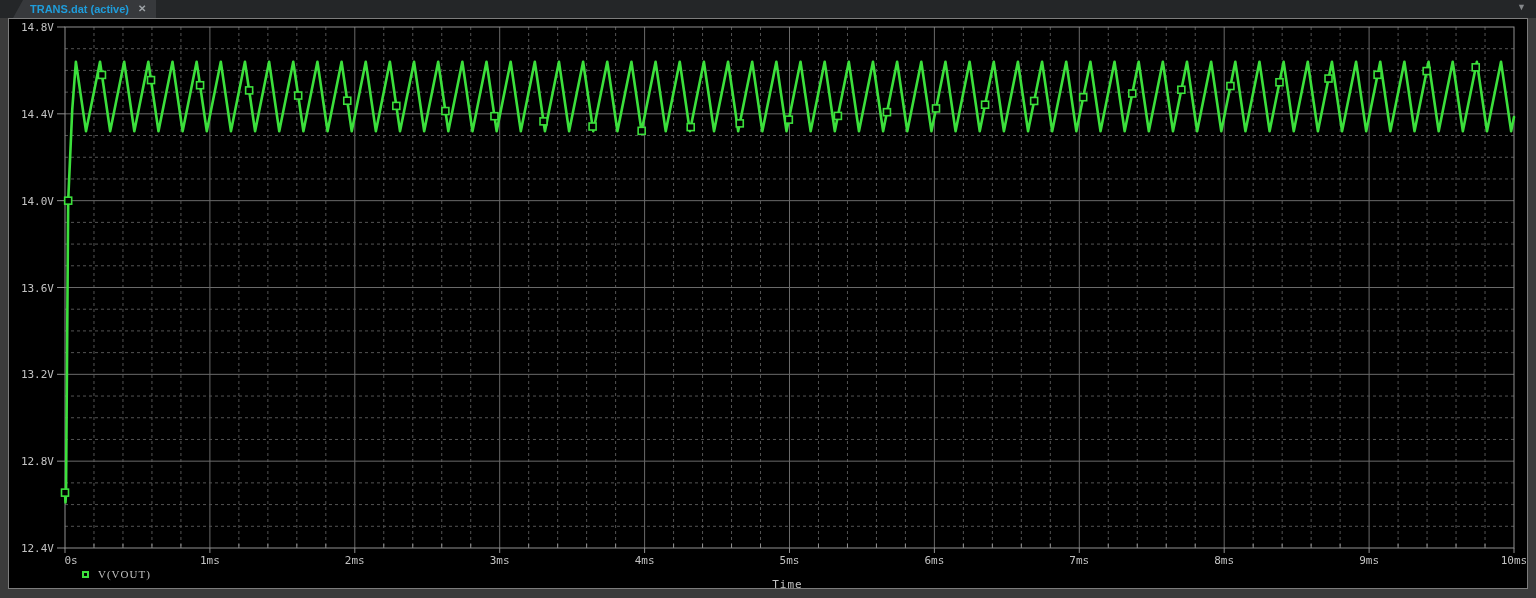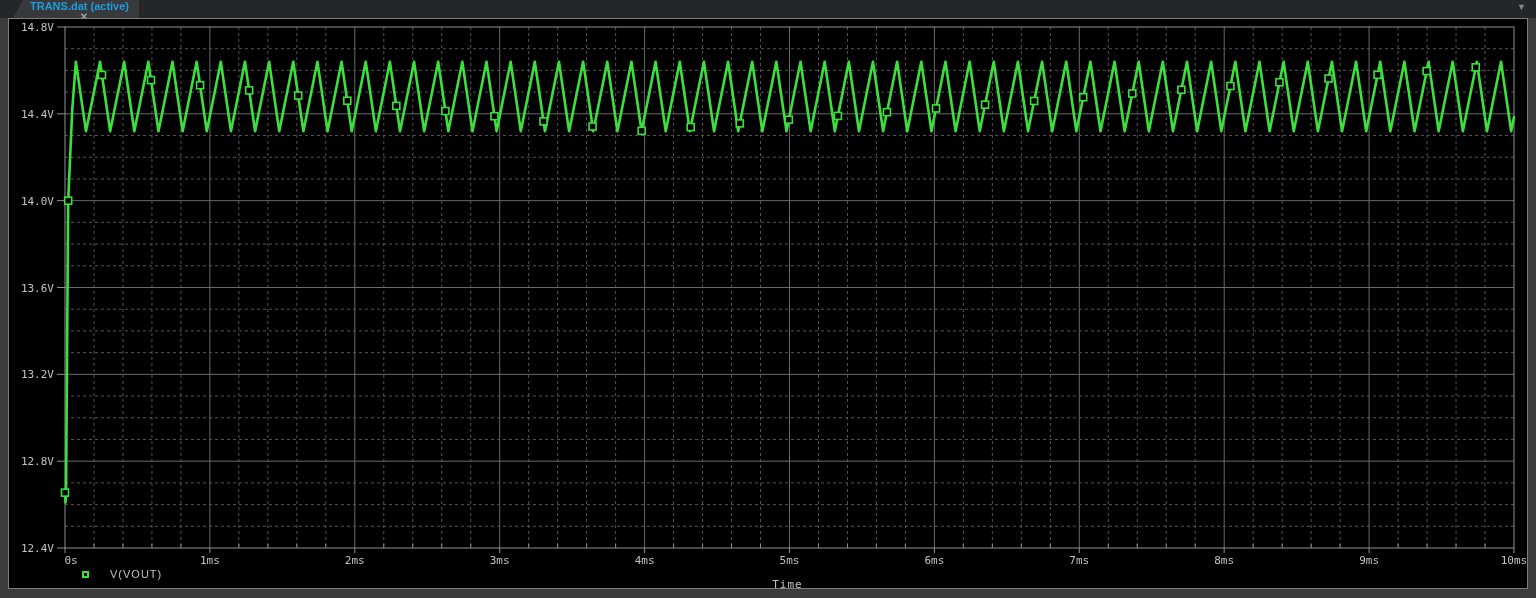--- a/index.html
+++ b/index.html
@@ -9,21 +9,20 @@
   .tab-bar {
     position:absolute; left:0; top:0; width:1536px; height:18px;
     background:#242628; display:flex; align-items:stretch;
   }
   .tab {
     position:absolute; left:13px; top:0; height:18px;
     background:#37393c;
     clip-path:polygon(10px 0, 100% 0, 100% 100%, 0 100%);
     display:flex; align-items:center;
     padding:0 10px 0 17px;
-    flex-direction:column;
   }
   .tab-label {
     color:#1f9ddb; font-size:11px; font-weight:bold; white-space:nowrap;
   }
   .tab-close {
     color:#9fa4a8; font-size:10px; font-weight:bold; margin-left:9px; cursor:pointer; line-height:1;
   }
   .tab-list-dropdown {
     position:absolute; right:10px; top:2px; color:#85888b; font-size:9px; cursor:pointer;
   }
@@ -37,21 +36,21 @@
 
   .plot-text { font-family:"DejaVu Sans Mono", monospace; font-size:11px; fill:#c2c2c2; }
 
   .legend {
     position:absolute; left:82px; top:568px; display:flex; align-items:center;
   }
   .legend-marker {
     width:7px; height:7px; border:2px solid #3ce03c; background:#000; display:inline-block;
   }
   .legend-label {
-    color:#c2c2c2; font-family:Liberation Sans, sans-serif; font-size:11px; margin-left:21px;
+    color:#c2c2c2; font-family:Liberation Serif, serif; font-size:11px; margin-left:9px;
     letter-spacing:1px;
   }
   .time-axis-title {
     position:absolute; left:63px; top:578px; width:1449px; text-align:center;
     color:#c2c2c2; font-family:"DejaVu Sans Mono", monospace; font-size:11px; letter-spacing:1px;
   }
 </style>
 </head>
 <body>
 

